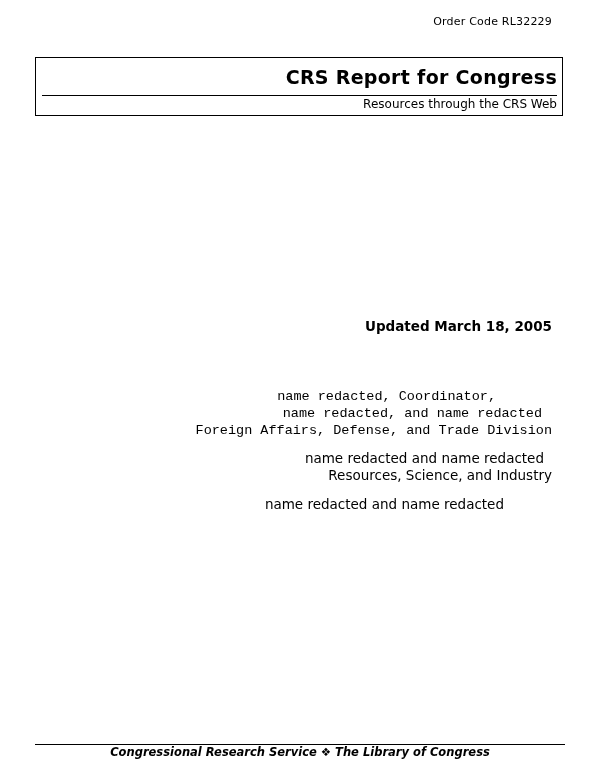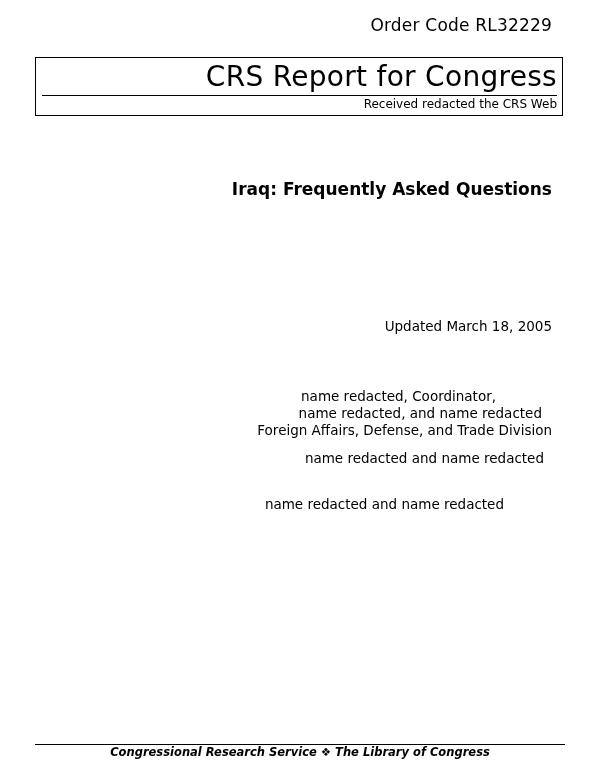--- a/index.html
+++ b/index.html
@@ -1,57 +1,57 @@
 <!DOCTYPE html>
 <html><head>
 <meta charset="utf-8">
 <style>
   html, body { margin: 0; padding: 0; background: #ffffff; }
   body { width: 600px; height: 777px; position: relative; overflow: hidden; color: #000; font-family: "DejaVu Sans", sans-serif; }
   .abs { position: absolute; }
-  .order-code { top: 15px; right: 48px; font-size: 17px; letter-spacing: 0.2px; }
+  .order-code { top: 15px; right: 48px; font-size: 11px; letter-spacing: 0.2px; }
   .header-box { left: 35px; top: 57px; width: 528px; height: 59px; border: 1px solid #000; box-sizing: border-box; }
-  .header-title { right: 43px; top: 60px; font-size: 28px; font-weight: normal; letter-spacing: 0.3px; white-space: nowrap; line-height: 34px; text-align: right; }
+  .header-title { right: 43px; top: 60px; font-size: 19px; font-weight: bold; letter-spacing: 0.3px; white-space: nowrap; line-height: 34px; text-align: right; }
   .header-rule { left: 42px; top: 95px; width: 515px; height: 1px; background: #000; }
   .header-sub { right: 43px; top: 97px; font-size: 12px; white-space: nowrap; }
   .title { right: 48px; top: 178px; text-align: right; font-size: 17px; font-weight: bold; line-height: 22px; white-space: nowrap; }
   .title span { display: block; }
-  .updated { right: 48px; top: 318px; font-size: 13.5px; font-weight: normal; white-space: nowrap; }
+  .updated { right: 48px; top: 318px; font-size: 13.5px; font-weight: bold; white-space: nowrap; }
   .authors { right: 48px; text-align: right; font-size: 13.5px; line-height: 17px; white-space: nowrap; }
   .authors span { display: block; }
-  .g1 { top: 388px; }
+  .g1 { top: 388px; font-family: Liberation Mono, monospace; }
   .g2 { top: 450px; }
   .g3 { top: 496px; }
   .footer-rule { left: 35px; top: 744px; width: 530px; height: 1px; background: #000; }
   .footer { left: 0; width: 600px; top: 745px; text-align: center; font-size: 11.5px; font-weight: bold; font-style: italic; white-space: nowrap; }
 </style>
 </head>
 <body>
 
 <div class="abs order-code">Order Code RL32229</div>
 
 <div class="abs header-box"></div>
 <div class="abs header-title">CRS Report for Congress</div>
 <div class="abs header-rule"></div>
-<div class="abs header-sub">Received redacted the CRS Web</div>
+<div class="abs header-sub">Resources through the CRS Web</div>
 
 <div class="abs title">
-  <span>Iraq: Frequently Asked Questions</span>
 </div>
 
 <div class="abs updated">Updated March 18, 2005</div>
 
 <div class="abs authors g1">
   <span style="margin-right:56px">name redacted, Coordinator,</span>
   <span style="margin-right:10px">name redacted, and name redacted</span>
   <span>Foreign Affairs, Defense, and Trade Division</span>
 </div>
 
 <div class="abs authors g2">
   <span style="margin-right:8px">name redacted and name redacted</span>
+  <span>Resources, Science, and Industry</span>
 </div>
 
 <div class="abs authors g3">
   <span style="margin-right:48px">name redacted and name redacted</span>
 </div>
 
 <div class="abs footer-rule"></div>
 <div class="abs footer">Congressional Research Service ❖ The Library of Congress</div>
 
 </body></html>

